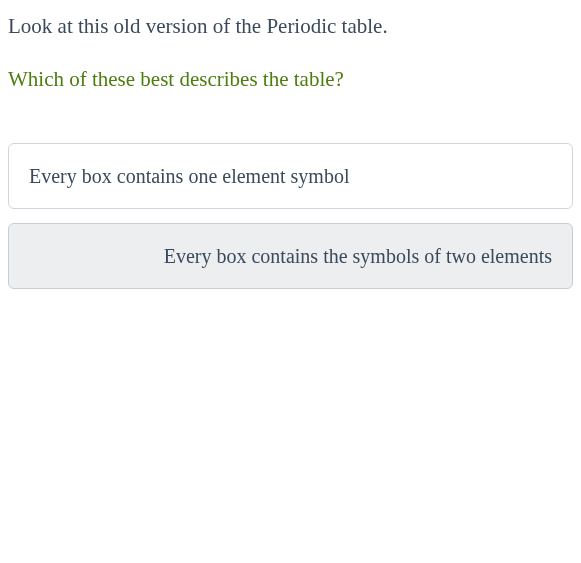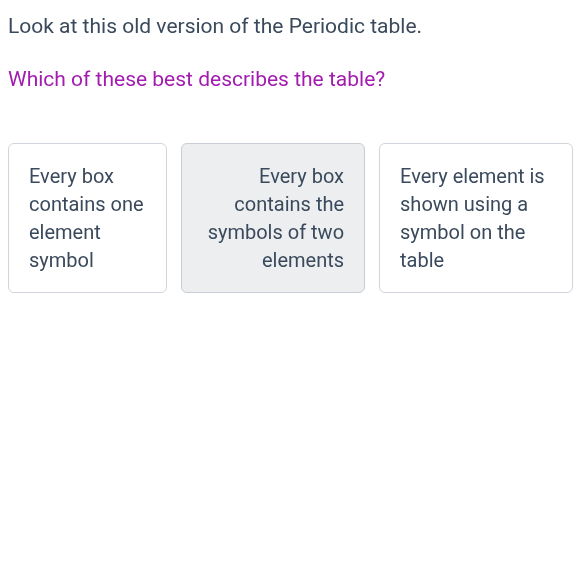--- a/index.html
+++ b/index.html
@@ -1,41 +1,42 @@
 <!DOCTYPE html>
 <html><head>
   <meta charset="utf-8">
   <style>
     * {
       margin: 0;
       padding: 0;
       box-sizing: border-box;
+      font-family: Liberation Serif, serif;
     }
     body {
       font-family: -apple-system, BlinkMacSystemFont, 'Segoe UI', Roboto, Helvetica, Arial, sans-serif;
       background: #ffffff;
       padding: 12px 8px;
       width: 581px;
       color: #3a4a5c;
     }
     .question-intro {
       font-size: 21px;
       color: #3a4a5c;
       margin-bottom: 24px;
       line-height: 1.4;
     }
     .question-prompt {
       font-size: 21px;
-      color: #a21caf;
+      color: #4d7c0f;
       margin-bottom: 20px;
       line-height: 1.4;
     }
     .options {
       display: flex;
-      flex-direction: row;
+      flex-direction: column;
       gap: 14px;
       margin-top: 48px;
     }
     .option {
       border: 1px solid #d0d5db;
       border-radius: 6px;
       padding: 18px 20px;
       font-size: 20px;
       color: #3a4a5c;
       line-height: 1.4;
@@ -55,16 +56,13 @@
 <div class="question-intro">Look at this old version of the Periodic table.</div>
 <div class="question-prompt">Which of these best describes the table?</div>
 
 <div class="options">
   <div class="option">
     <span>Every box contains one element symbol</span>
   </div>
   <div class="option selected">
     <span>Every box contains the symbols of two elements</span>
   </div>
-  <div class="option">
-    <span>Every element is shown using a symbol on the table</span>
-  </div>
 </div>
 
 </body></html>

